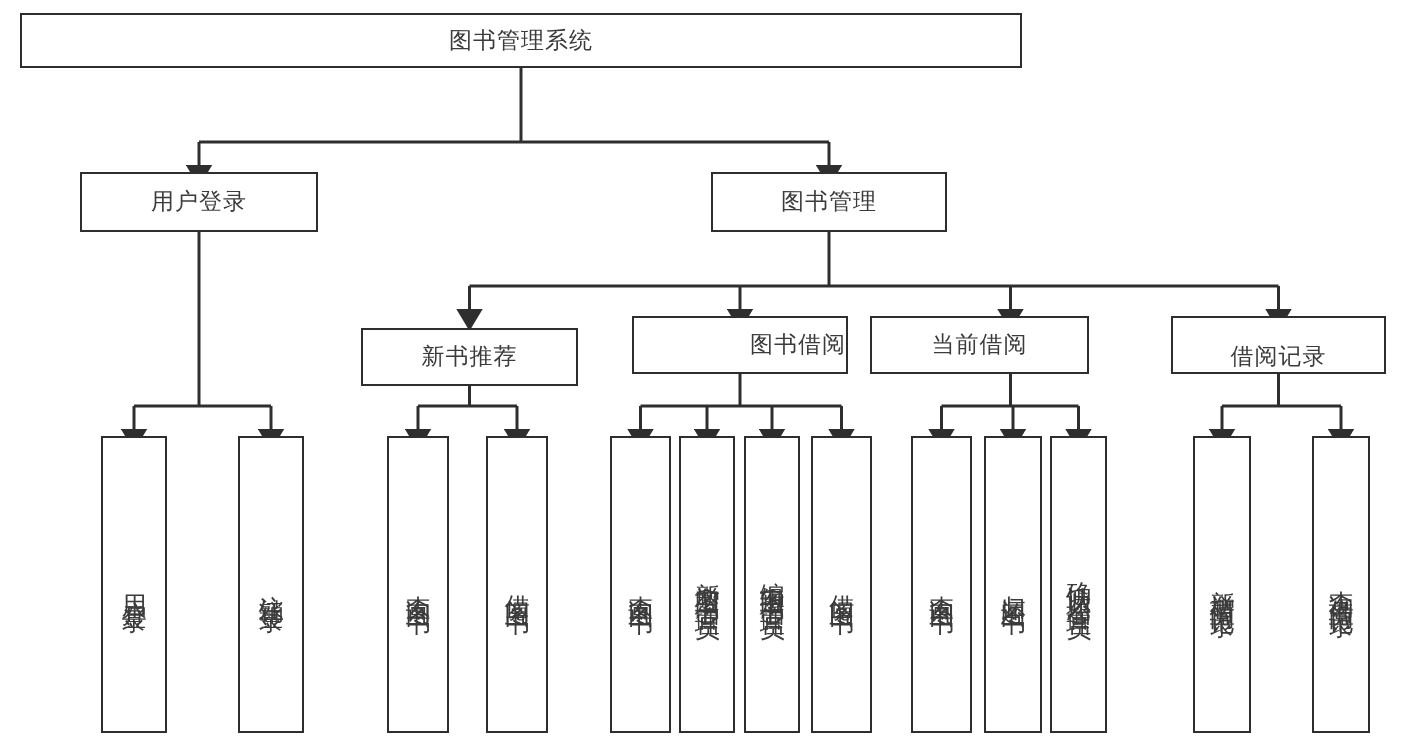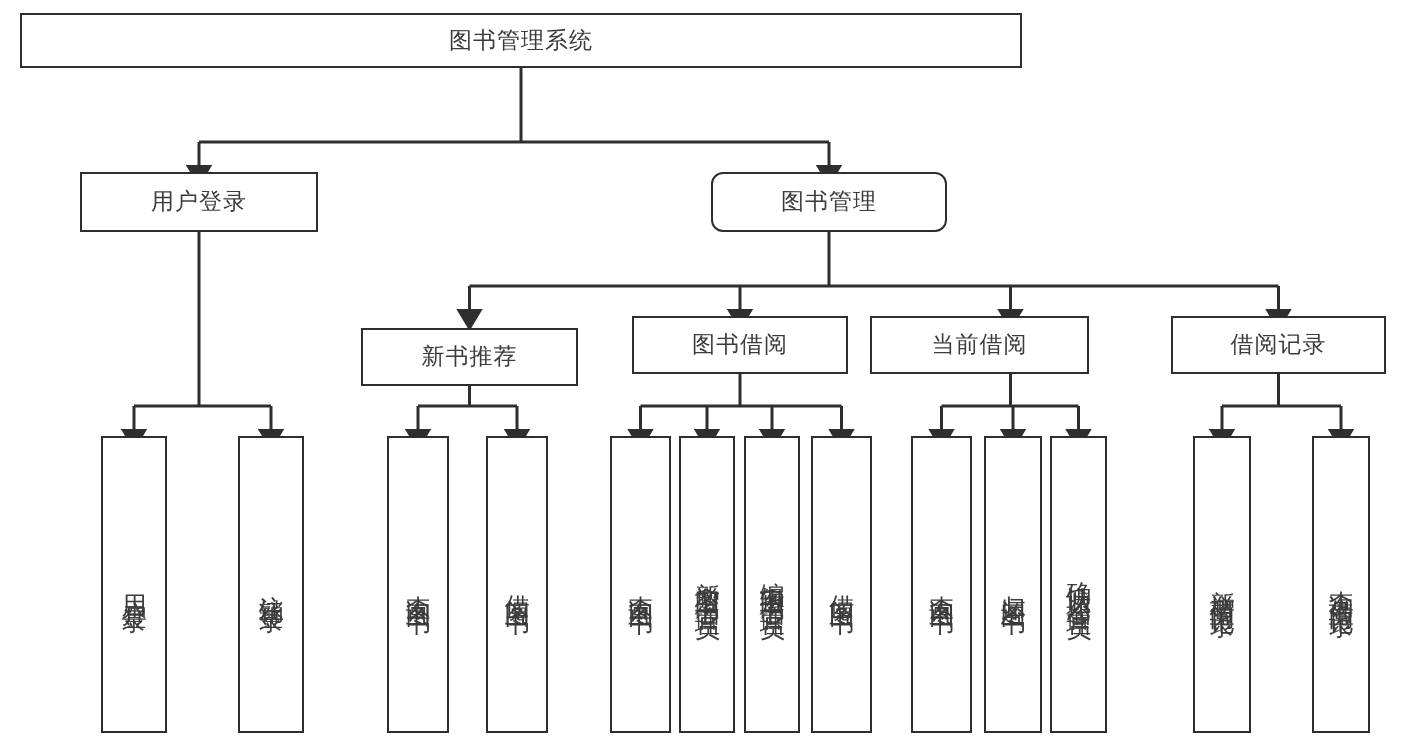--- a/index.html
+++ b/index.html
@@ -114,33 +114,33 @@
       </g>
   </svg>
 
   <div id="nodes">
       <div class="node h" style="left: 20px; top: 13px; width: 1002px; height: 55px;">
         <span class="label">图书管理系统</span>
       </div>
       <div class="node h" style="left: 80px; top: 172px; width: 238px; height: 60px;">
         <span class="label">用户登录</span>
       </div>
-      <div class="node h" style="left: 711px; top: 172px; width: 236px; height: 60px; border-radius: 12px;">
+      <div class="node h" style="left: 711px; top: 172px; width: 236px; height: 60px;">
         <span class="label">图书管理</span>
       </div>
       <div class="node h" style="left: 361px; top: 328px; width: 217px; height: 58px;">
         <span class="label">新书推荐</span>
       </div>
-      <div class="node h" style="left: 632px; top: 316px; width: 216px; height: 58px;">
+      <div class="node h" style="left: 632px; top: 316px; width: 216px; height: 58px; justify-content: flex-end;">
         <span class="label">图书借阅</span>
       </div>
       <div class="node h" style="left: 870px; top: 316px; width: 219px; height: 58px;">
         <span class="label">当前借阅</span>
       </div>
-      <div class="node h" style="left: 1171px; top: 316px; width: 215px; height: 58px;">
+      <div class="node h" style="left: 1171px; top: 316px; width: 215px; height: 58px; align-items: flex-end;">
         <span class="label">借阅记录</span>
       </div>
       <div class="node v" style="left: 101px; top: 436px; width: 66px; height: 297px;">
         <span class="label">用户登录</span>
       </div>
       <div class="node v" style="left: 238px; top: 436px; width: 66px; height: 297px;">
         <span class="label">注销登录</span>
       </div>
       <div class="node v" style="left: 387px; top: 436px; width: 62px; height: 297px;">
         <span class="label">查询图书</span>

